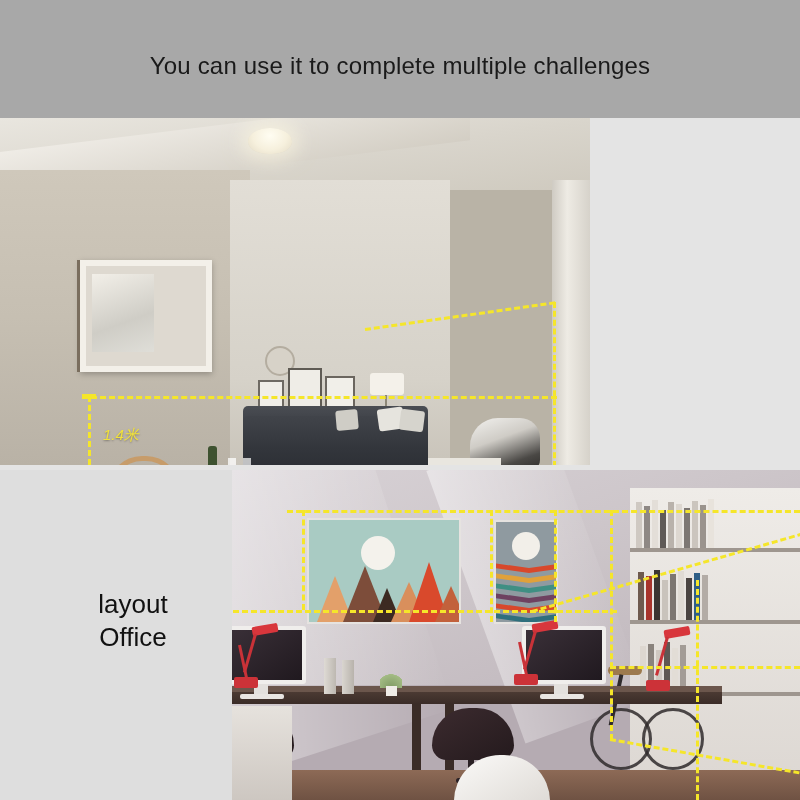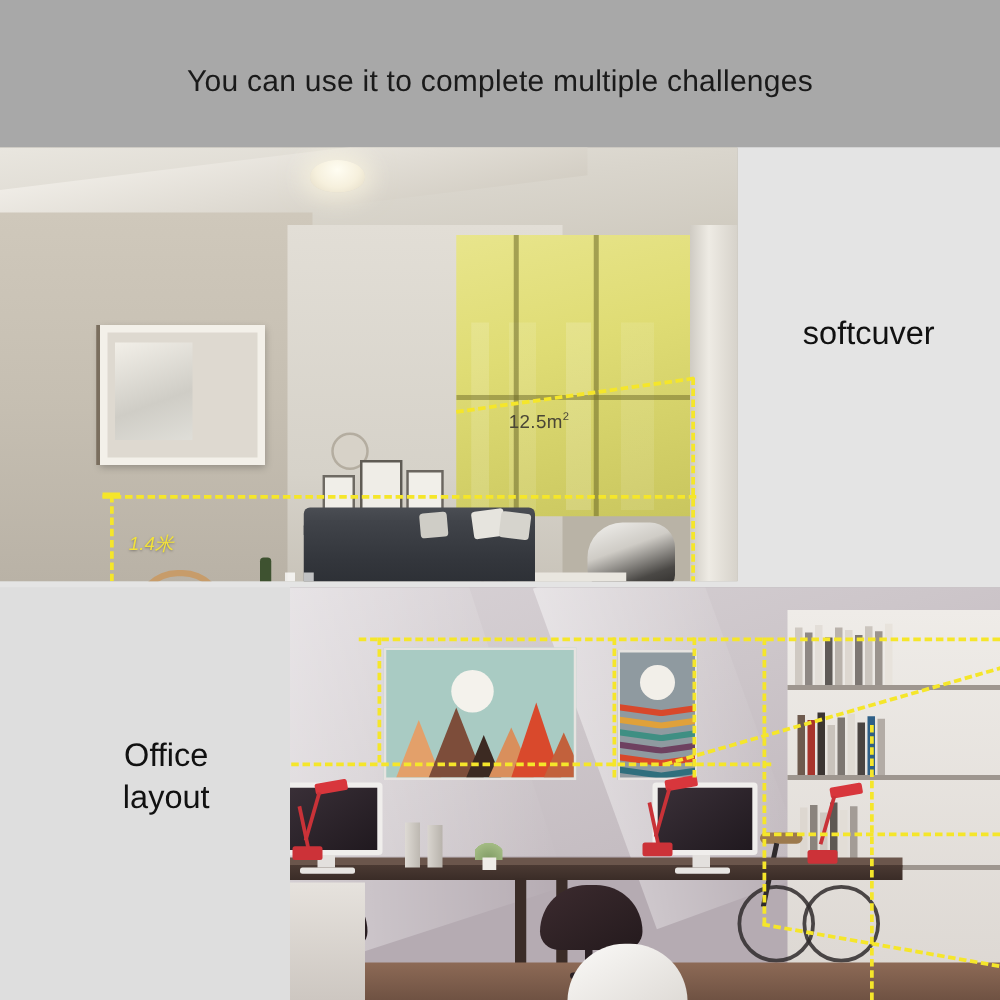--- a/index.html
+++ b/index.html
@@ -310,29 +310,20 @@
     <div class="lv-wall-left"></div>
     <div class="lv-wall-back"></div>
 
     <div class="lv-mirror"></div>
     <div class="lv-clock"></div>
     <div class="lv-frame-a"></div>
     <div class="lv-frame-b"></div>
     <div class="lv-frame-c"></div>
     <div class="lv-floorlamp"></div>
 
-    <div class="lv-window">
-      <div class="lv-win-city"></div>
-      <div class="lv-win-mullion-v" style="left:46px"></div>
-      <div class="lv-win-mullion-v" style="left:110px"></div>
-      <div class="lv-win-mullion-h" style="top:128px"></div>
-      <div class="lv-win-area">
-        <span>12.5m</span><sup>2</sup>
-      </div>
-    </div>
     <div class="lv-curtain"></div>
 
     <div class="lv-fur-chair"></div>
     <div class="lv-table2"></div>
     <div class="lv-plant"></div>
 
     <div class="lv-sofa-back"></div>
     <div class="lv-sofa"></div>
     <div class="lv-pillow3"></div>
     <div class="lv-pillow1"></div>
@@ -363,21 +354,20 @@
     <div class="yl-cap1"></div>
     <div class="yl-v1"></div>
 
     <div class="yl-dim-1-4">1.4米</div>
     <div class="yl-win-top"></div>
     <div class="yl-win-right"></div>
 
   </div>
 
   <div class="label-family">
-    <div>softcuver</div>
   </div>
 
   <div class="low-band"></div>
 
   <div class="photo-office">
     <div class="of-wall"></div>
     <div class="of-light-shaft"></div>
     <div class="of-light-shaft2"></div>
 
     <div class="of-art1">
@@ -502,17 +492,17 @@
     <div class="yo-v-c"></div>
     <div class="yo-v-d"></div>
     <div class="yo-v-b"></div>
     <div class="yo-v-e"></div>
     <div class="yo-diag-1"></div>
     <div class="yo-h-shelf"></div>
     <div class="yo-diag-2"></div>
   </div>
 
   <div class="label-office">
+    <div>layout</div>
     <div>Office</div>
-    <div>layout</div>
   </div>
 
 </div>
 
 </body></html>

